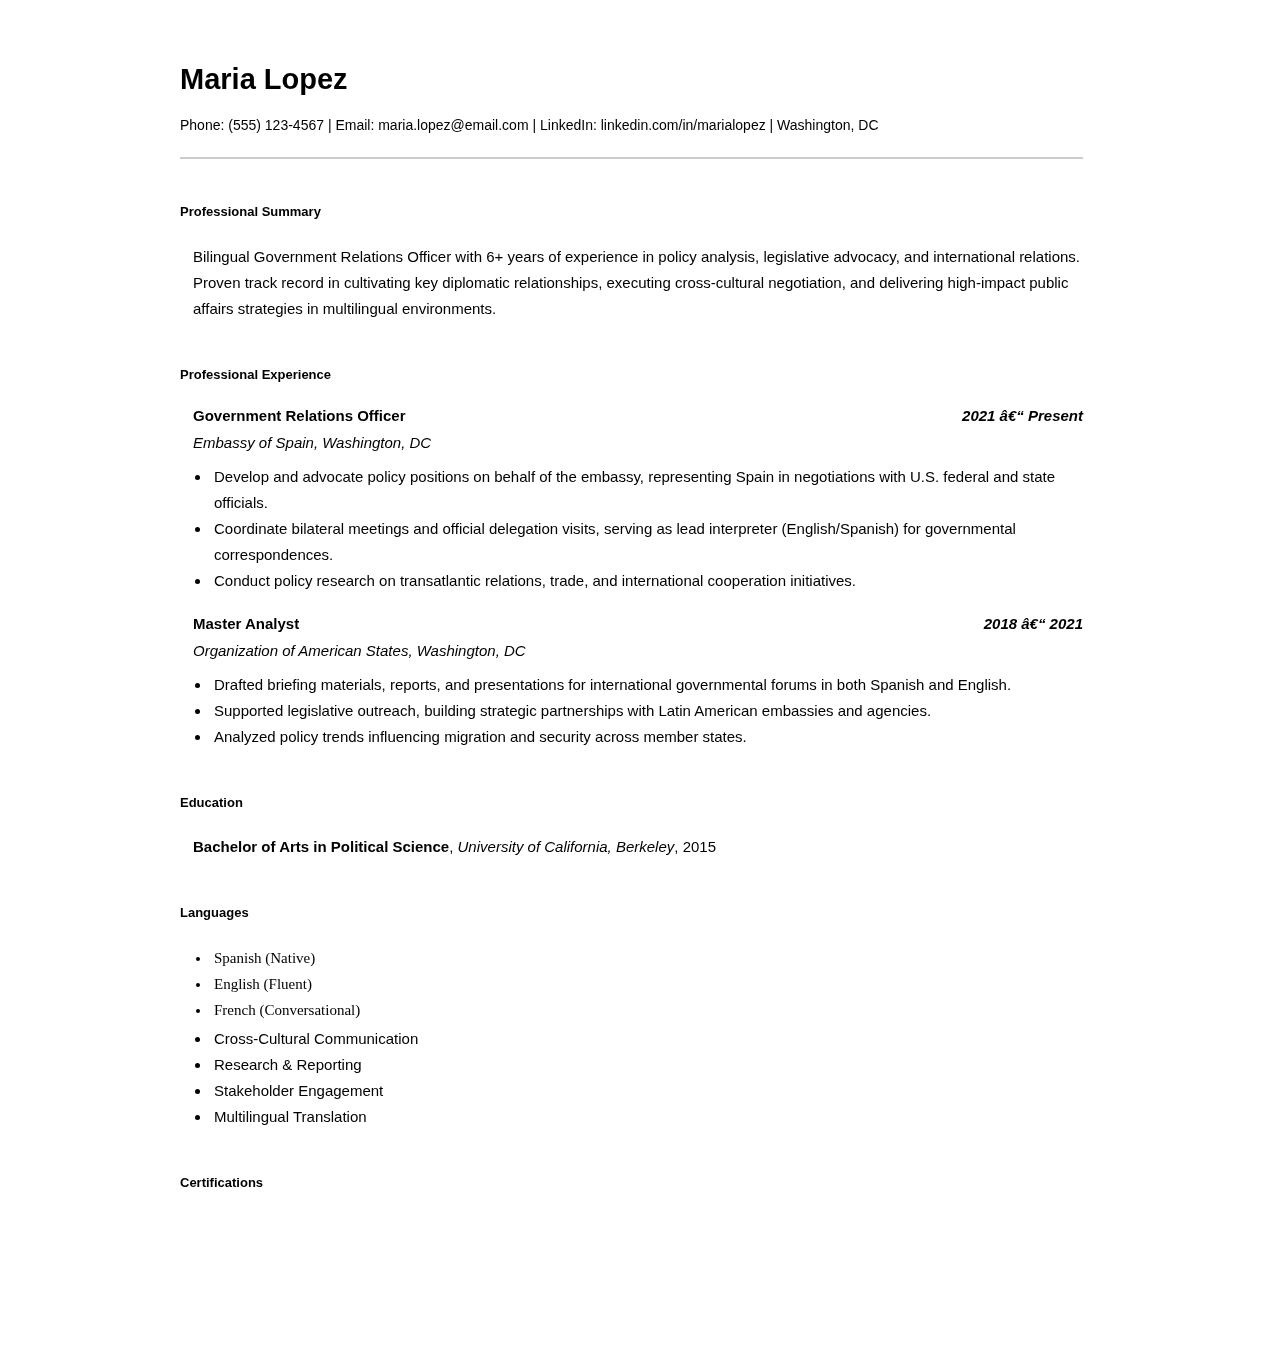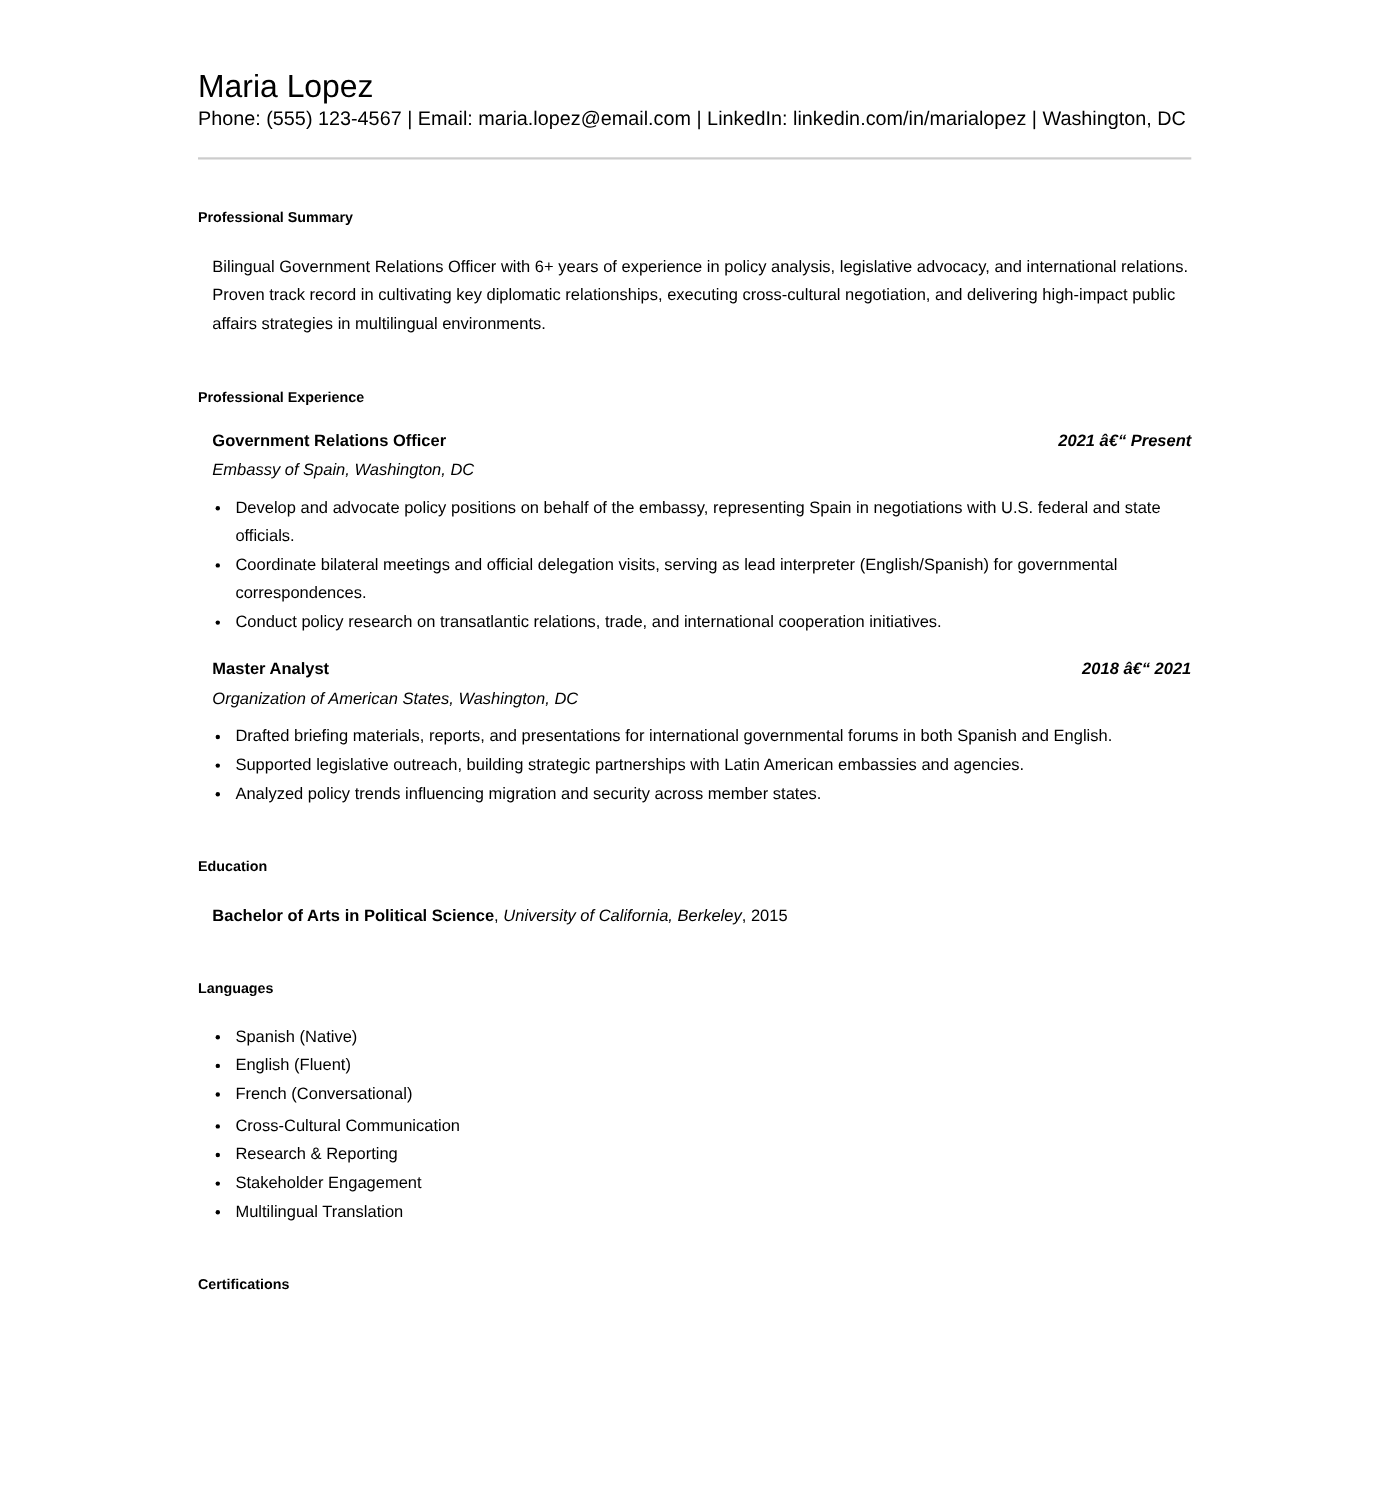--- a/index.html
+++ b/index.html
@@ -17,26 +17,26 @@
     background: #ffffff;
   }
   .content {
     width: 903px;
     margin: 0 auto;
     padding-top: 64px;
     padding-bottom: 60px;
   }
   h1.name {
     font-size: 29px;
-    font-weight: normal;
-    margin: 0 0 0 0;
+    font-weight: bold;
+    margin: 0 0 20px 0;
     line-height: 1.1;
   }
   p.contact {
-    font-size: 18px;
+    font-size: 14px;
     margin: 0 0 22px 0;
     line-height: 1.4;
   }
   hr.rule {
     border: none;
     border-top: 2px solid #cccccc;
     margin: 0;
   }
   h2.section-heading {
     font-size: 13px;
@@ -84,21 +84,21 @@
   }
   .edu-entry .degree { font-weight: bold; }
   .edu-entry .school { font-style: italic; }
   .skills-columns {
     display: flex;
   }
   .skills-columns ul.bullets {
     width: 50%;
     margin-top: 3px;
   }
-  ul.bullets.tight { margin-top: 3px; }
+  ul.bullets.tight { margin-top: 3px; font-family: Liberation Serif, serif; }
 </style>
 </head>
 <body>
 
 <div class="page">
   <div class="content">
 
     <h1 class="name">Maria Lopez</h1>
     <p class="contact">Phone: (555) 123-4567 | Email: maria.lopez@email.com | LinkedIn: linkedin.com/in/marialopez | Washington, DC</p>
     <hr class="rule">

